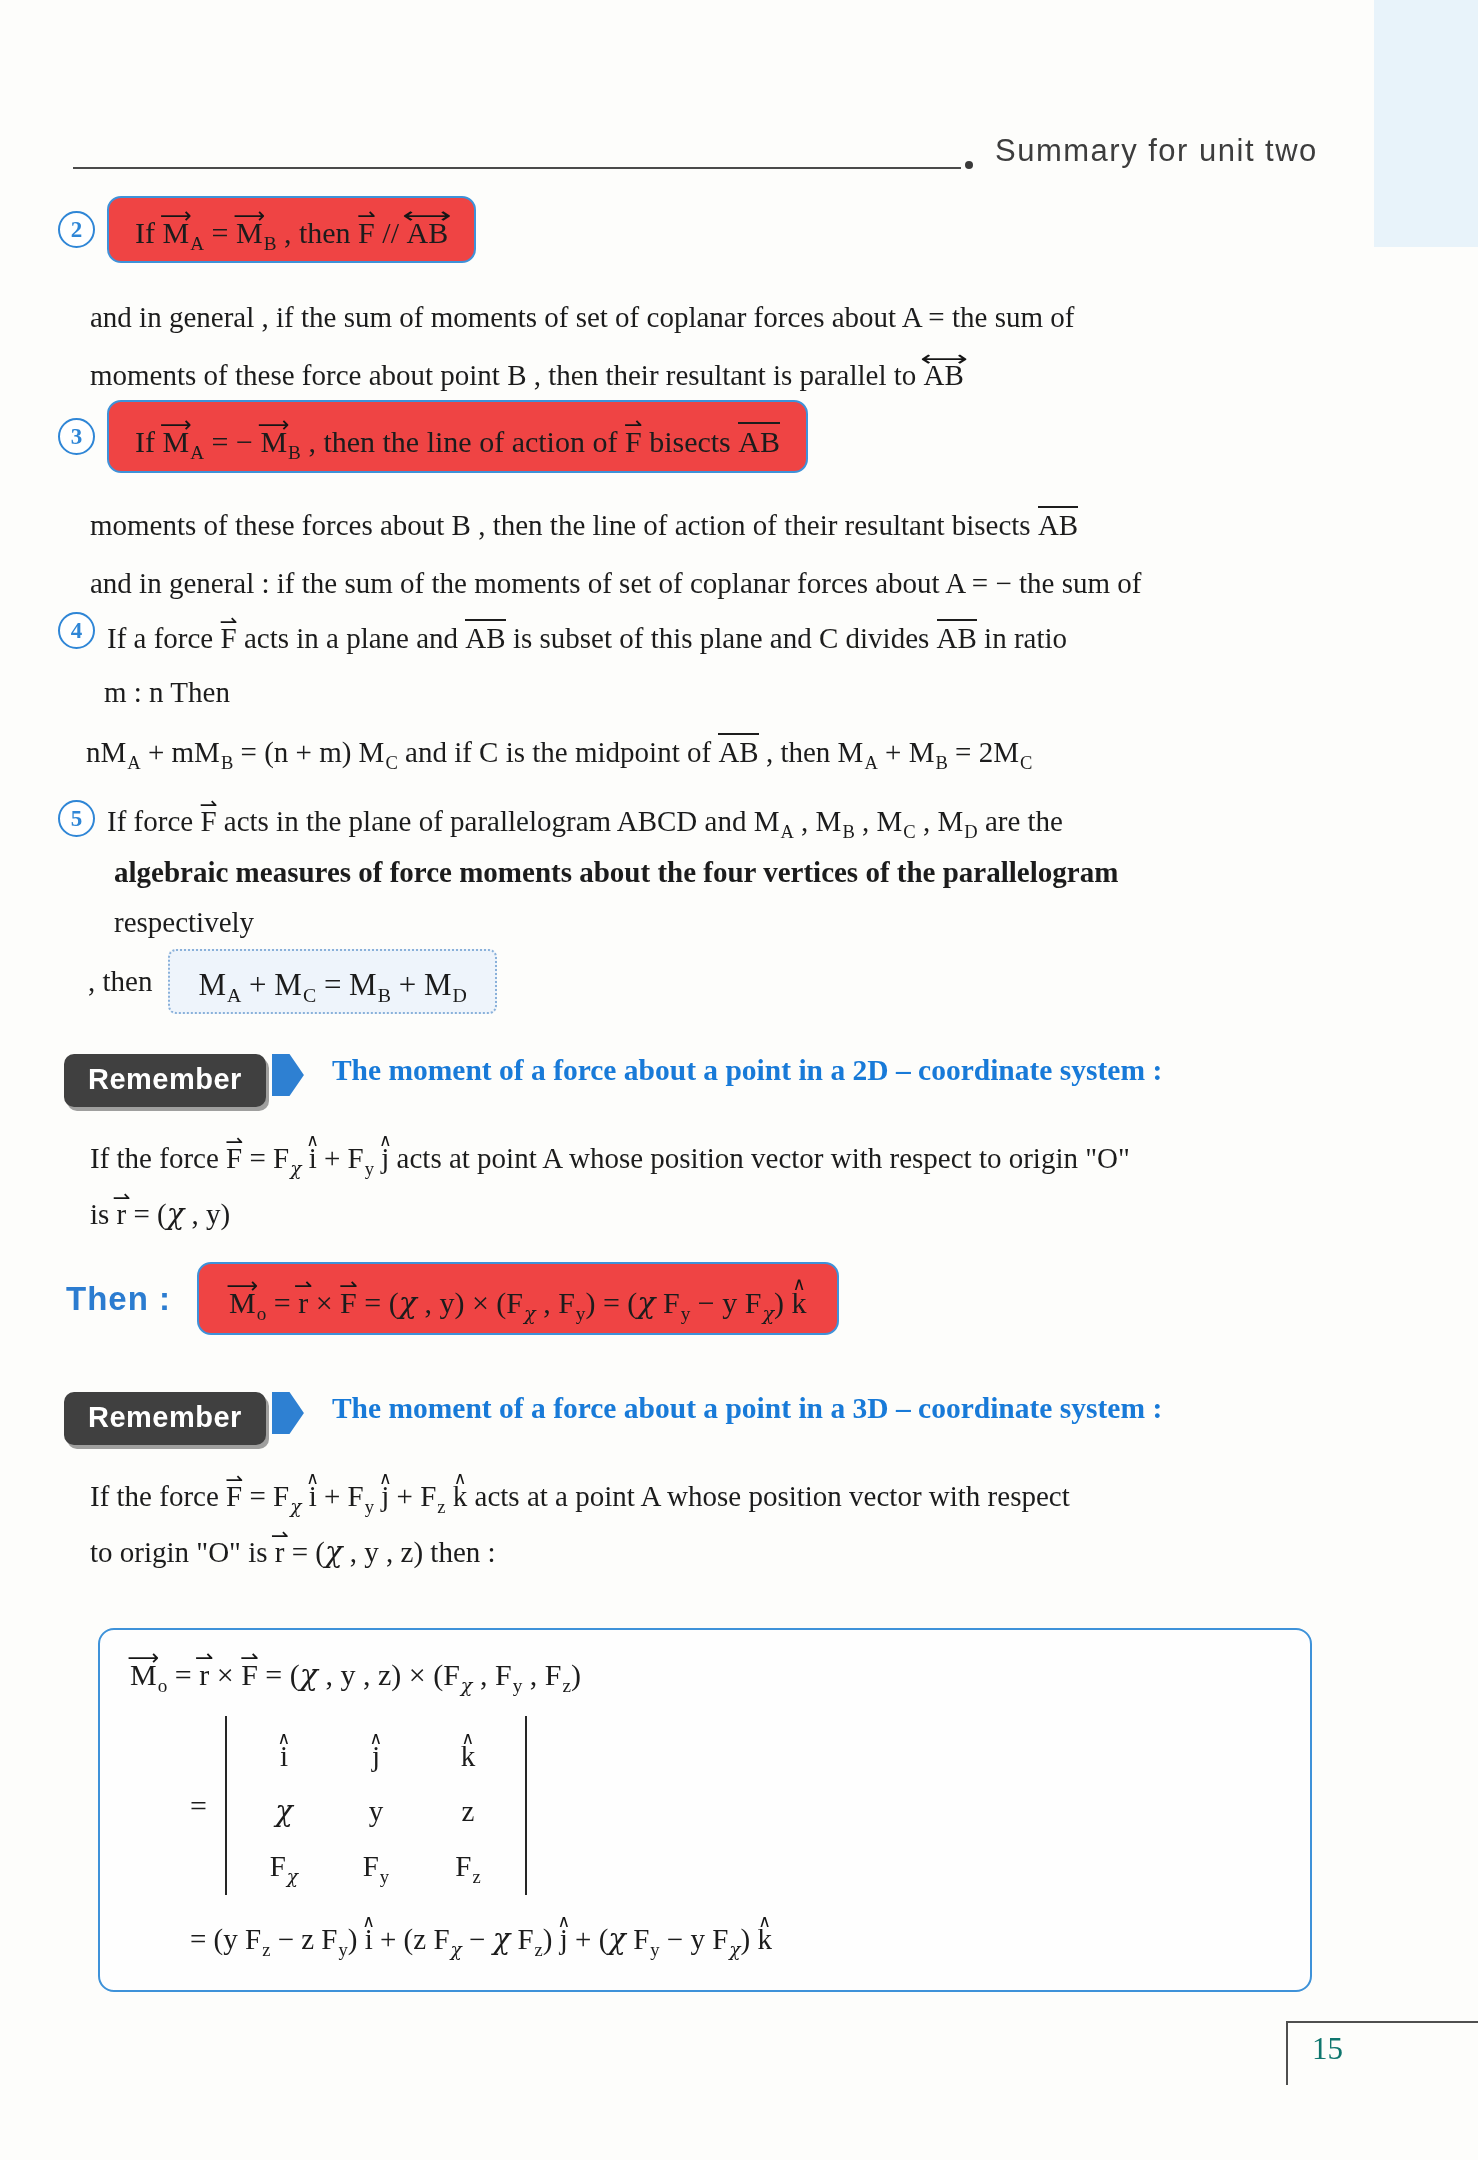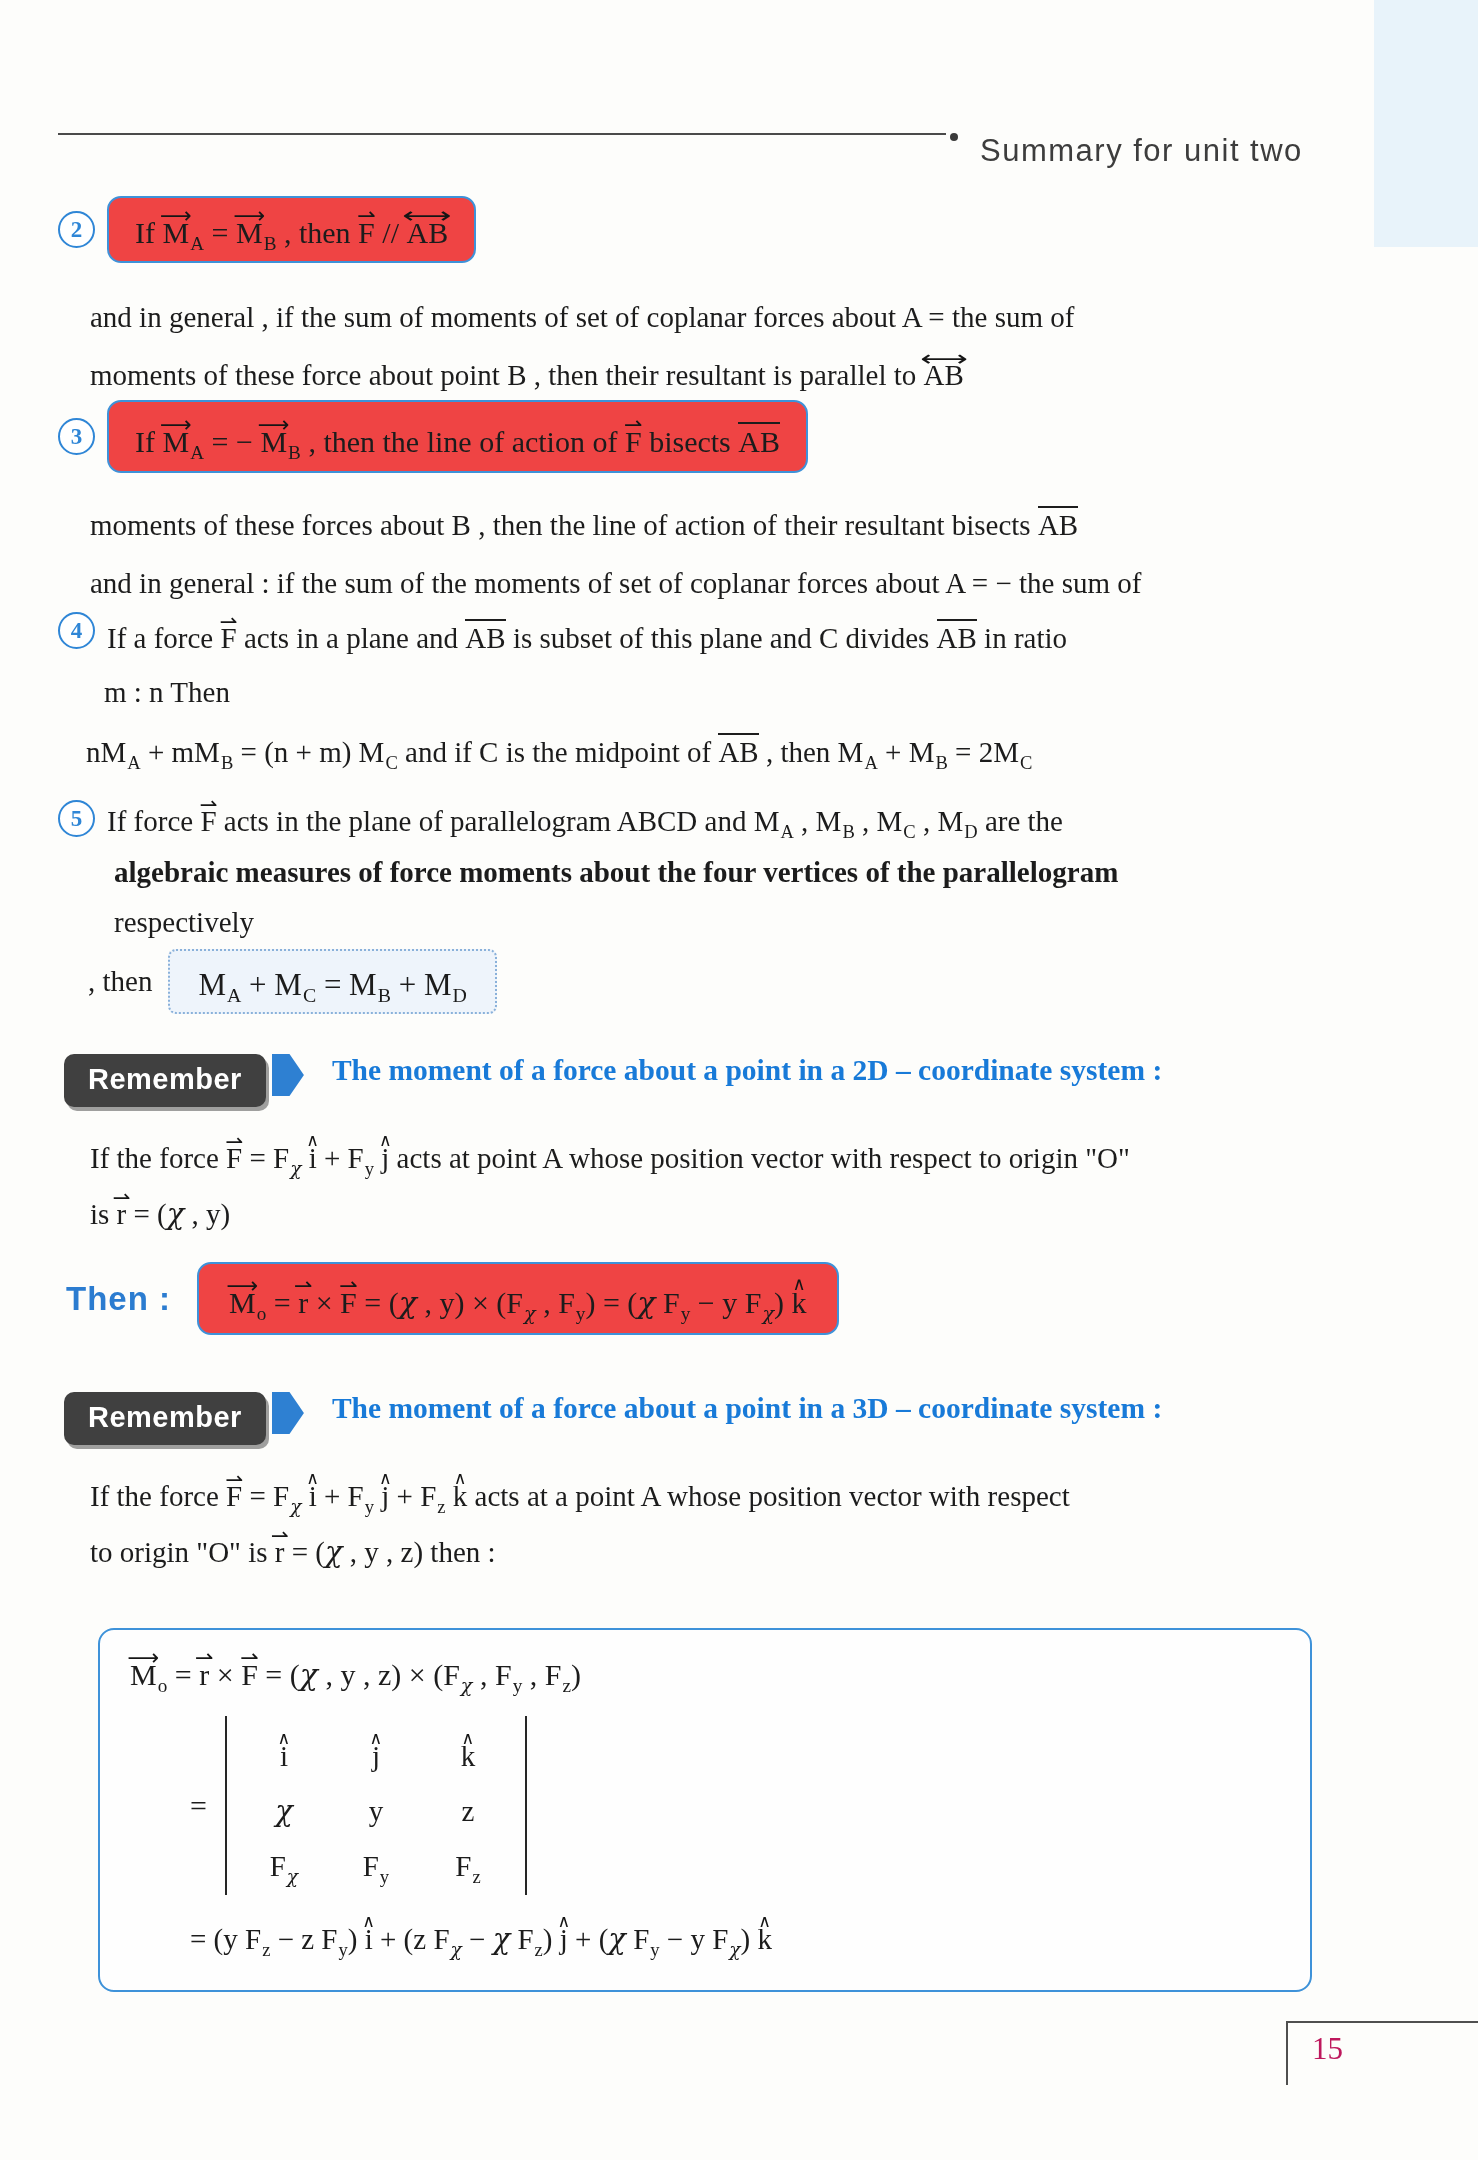--- a/index.html
+++ b/index.html
@@ -8,21 +8,21 @@
     width:1478px; height:2160px; position:relative;
     font-family:"Liberation Serif", serif;
     color:#1c1c1c; overflow:hidden; background:#fdfdfb;
   }
   .page{ position:absolute; inset:0; }
 
   
   .corner-band{ position:absolute; top:0; right:0; width:104px; height:247px; background:#e8f3fa; }
 
   
-  .header{ position:absolute; top:133px; left:58px; width:1330px; display:flex; align-items:flex-start; }
+  .header{ position:absolute; top:133px; left:73px; width:1330px; display:flex; align-items:flex-end; }
   .header .rule{ width:888px; border-top:2px solid #4a4a4a; height:0; }
   .header .ruledot{ width:8px; height:8px; border-radius:50%; background:#3a3a3a; margin-left:4px; margin-right:22px; flex:none; }
   .header .title{
     font-family:"Liberation Sans", sans-serif; font-size:31px; color:#3d3d3d;
     letter-spacing:1.5px; white-space:nowrap;
   }
 
   
   .mline{ font-size:29px; white-space:nowrap; line-height:1.0; }
   .para .mline{ line-height:58px; }
@@ -95,21 +95,21 @@
     padding:26px 28px 14px 28px;
     display:grid; grid-template-columns:repeat(3, 58px); column-gap:34px; row-gap:26px;
     justify-items:center; align-items:end; font-size:29px;
   }
   .expline{ margin:30px 0 0 60px; }
 
   
   .pagenum-box{
     position:absolute; top:2021px; right:0; width:192px; height:64px;
     border-top:2.5px solid #4f4f4f; border-left:2.5px solid #4f4f4f;
-    padding:8px 0 0 24px; font-size:31px; color:#be185d;
+    padding:8px 0 0 24px; font-size:31px; color:#0f766e;
   }
 </style>
 </head>
 <body>
 
 <div class="page">
 
   <div class="corner-band"></div>
 
   <div class="header">

